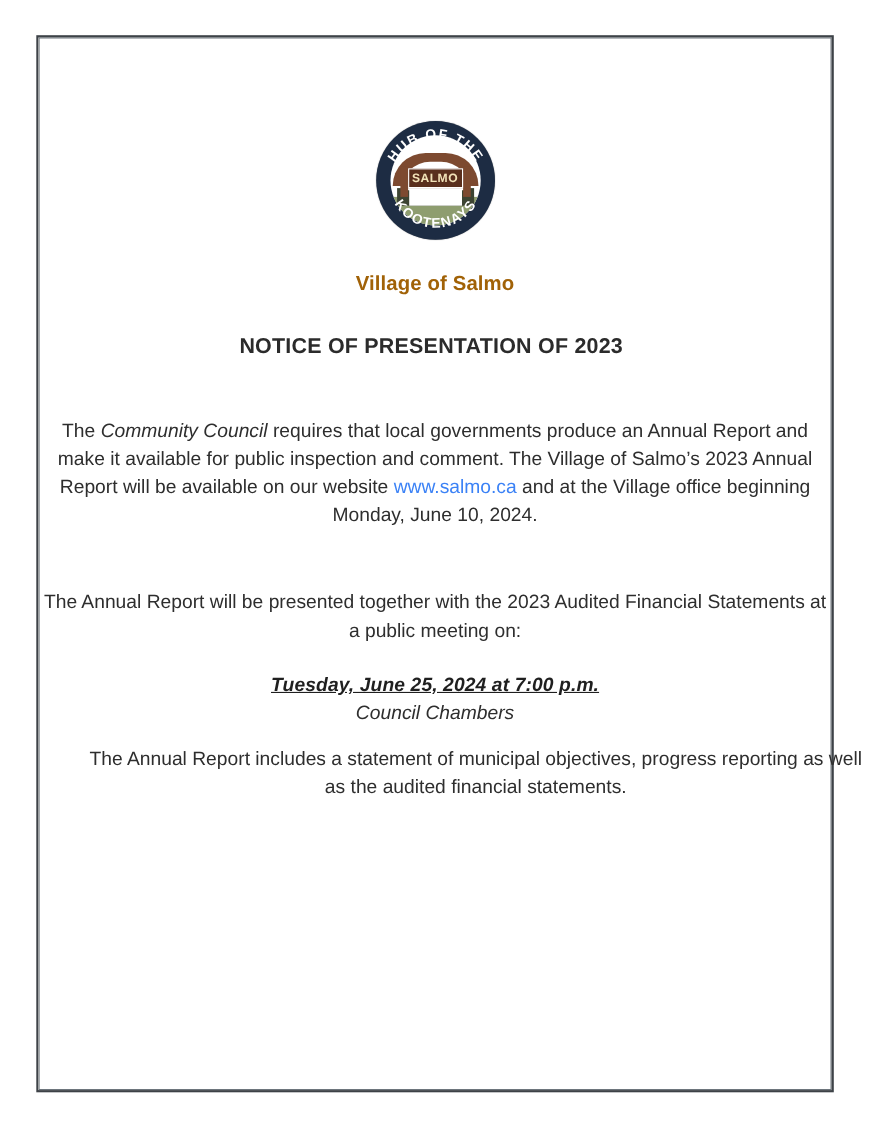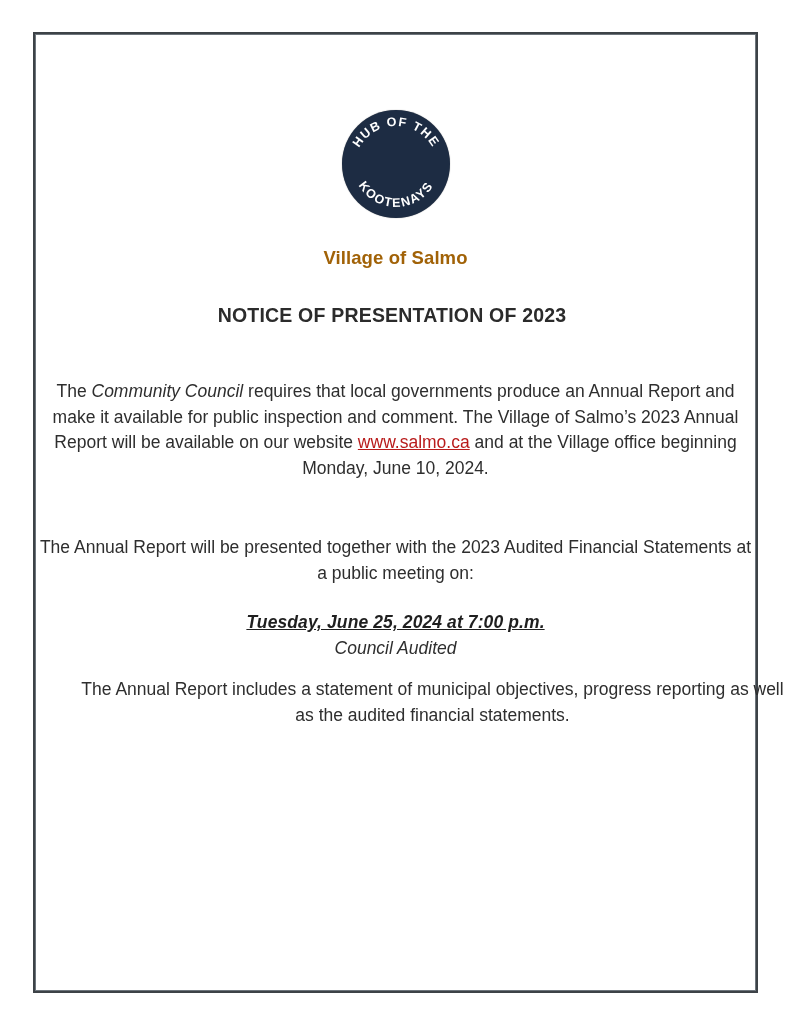--- a/index.html
+++ b/index.html
@@ -205,22 +205,21 @@
   .body-block.p1 { top: 347px; }
   .body-block.p2 { top: 503px; }
   .body-block.p3 { top: 578px; font-style: italic; }
   .body-block.p4 { top: 645px; margin-left: 37px; }
 
   .body-block p { margin: 0; }
 
   .italic { font-style: italic; }
 
   .weblink {
-    color: #b91c1c;
-    text-decoration: underline;
+    color: #3b82f6;
     cursor: pointer;
   }
 
   .meeting-when {
     display: block;
     font-weight: bold;
     text-decoration: underline;
     color: #1f1f1f;
     letter-spacing: 0.1px;
   }
@@ -231,20 +230,32 @@
 
 <div class="page">
 
   <div class="page-border"></div>
 
   <div class="content">
 
     <div class="crest-wrap">
       <div class="crest">
 
+        <div class="crest-inner">
+          <div class="crest-ground"></div>
+          <div class="bridge-base"></div>
+          <div class="bridge-deck"></div>
+          <div class="bridge-roof"></div>
+          <div class="bridge-roof-under"></div>
+          <div class="post left"></div>
+          <div class="post right"></div>
+          <div class="salmo-plate">
+            <span>SALMO</span>
+          </div>
+        </div>
 
         <svg class="crest-ring-text" viewBox="0 0 108 108">
           <defs>
             <path id="arcTop" d="M 12,58 A 42,42 0 0 1 96,58" fill="none"></path>
             <path id="arcBottom" d="M 11,54 A 43,43 0 0 0 97,54" fill="none"></path>
           </defs>
           <text>
             <textPath href="#arcTop" startOffset="50%" text-anchor="middle" id="arcTopLabel">HUB OF THE</textPath>
           </text>
           <text>
@@ -264,21 +275,21 @@
     <div class="body-block p1">
       <p><span>The </span><span class="italic">Community Council</span><span> requires that local governments produce an Annual Report and make it available for public inspection and comment. The Village of Salmo’s 2023 Annual Report will be available on our website </span><span class="weblink">www.salmo.ca</span><span> and at the Village office beginning Monday, June 10, 2024.</span></p>
     </div>
 
     <div class="body-block p2">
       <p>The Annual Report will be presented together with the 2023 Audited Financial Statements at a public meeting on:</p>
     </div>
 
     <div class="body-block p3">
       <span class="meeting-when">Tuesday, June 25, 2024 at 7:00 p.m.</span>
-      <span class="meeting-line">Council Audited</span>
+      <span class="meeting-line">Council Chambers</span>
     </div>
 
     <div class="body-block p4">
       <p>The Annual Report includes a statement of municipal objectives, progress reporting as well as the audited financial statements.</p>
     </div>
 
   </div>
 </div>
 
 </body></html>

